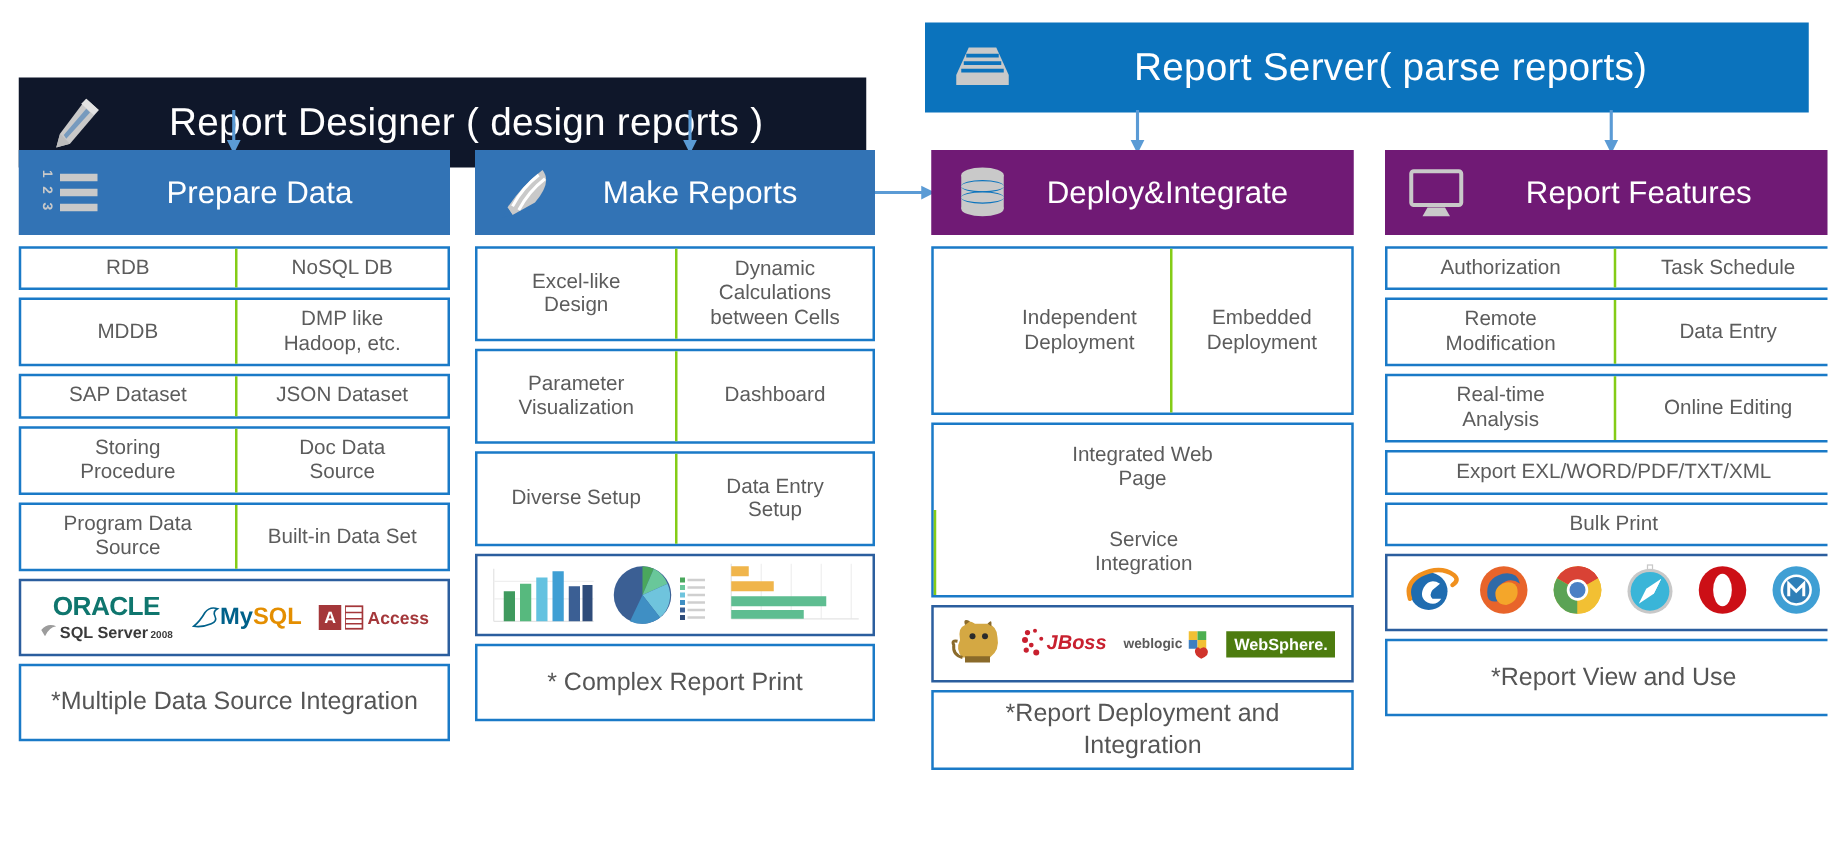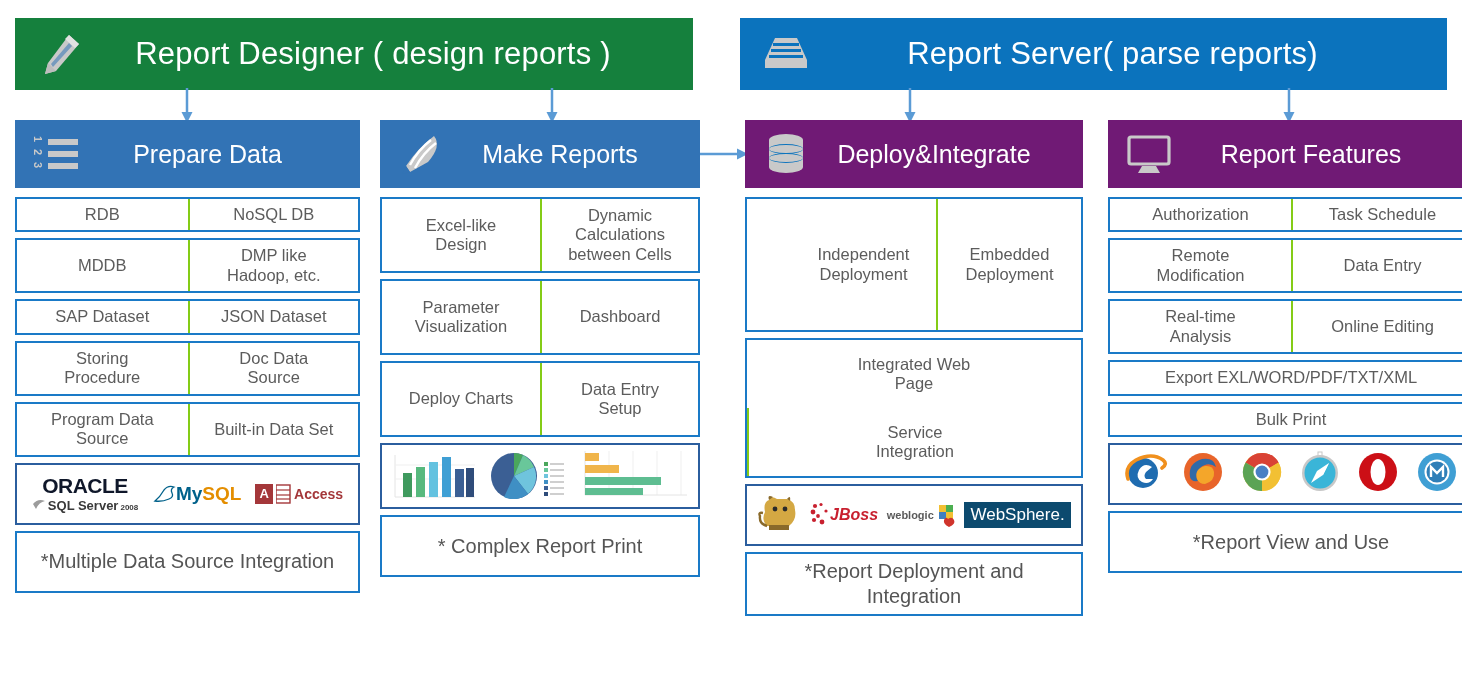--- a/index.html
+++ b/index.html
@@ -11,21 +11,21 @@
     overflow:hidden;
   }
   .page{position:relative;width:1462px;height:680px;}
 
   
   .top-bar{
     position:absolute;top:18px;height:72px;
     display:flex;align-items:center;
     color:#ffffff;
   }
-  .top-bar.designer{left:15px;width:678px;background:#15803d;}
+  .top-bar.designer{left:15px;width:678px;background:#0f172a;margin-top:44px;}
   .top-bar.server{left:740px;width:707px;background:#0b73bd;}
   .top-bar .ticon{
     width:64px;margin-left:14px;display:flex;align-items:center;justify-content:center;
     flex:0 0 auto;
   }
   .top-bar .ttitle{
     flex:1 1 auto;text-align:center;font-size:31px;letter-spacing:.2px;
     padding-right:40px;white-space:nowrap;
   }
 
@@ -70,35 +70,35 @@
     box-sizing:border-box;margin-bottom:6px;overflow:hidden;
   }
   .footer-box{
     border:2px solid #1a7ac7;background:#fff;box-sizing:border-box;
     display:flex;align-items:center;justify-content:center;text-align:center;
     font-size:20px;line-height:1.25;color:#555;padding:6px 8px;
   }
 
   
   .oracle-stack{display:flex;flex-direction:column;align-items:center;line-height:1;}
-  .oracle-word{color:#0f172a;font-weight:bold;font-size:21px;letter-spacing:-.5px;}
+  .oracle-word{color:#0f766e;font-weight:bold;font-size:21px;letter-spacing:-.5px;}
   .sqlsrv{display:flex;align-items:baseline;gap:2px;font-size:13px;font-weight:bold;color:#3a3a3a;margin-top:2px;}
   .sqlsrv .yr{font-size:8px;}
   .mysql{display:flex;align-items:center;font-weight:bold;font-size:19px;}
   .mysql .my{color:#00618a;}
   .mysql .sql{color:#e48e00;}
   .access-logo{display:flex;align-items:center;gap:3px;}
   .access-sq{width:18px;height:20px;background:#a4373a;color:#fff;font-weight:bold;font-size:13px;
              display:flex;align-items:center;justify-content:center;}
   .access-txt{color:#a4373a;font-weight:bold;font-size:14px;}
 
   
   .jboss{color:#c8202f;font-weight:bold;font-size:16px;font-style:italic;}
   .weblogic{font-size:11px;font-weight:bold;}
-  .websphere{background:#0c4a6e;color:#fff;font-weight:normal;font-size:17px;padding:3px 6px;}
+  .websphere{background:#4d7c0f;color:#fff;font-weight:bold;font-size:13px;padding:3px 6px;}
 
   .mini-chart{display:flex;align-items:center;}
 </style>
 </head>
 <body>
 
 <div class="page">
 
   <div class="top-bar designer">
     <span class="ticon">
@@ -240,21 +240,21 @@
 
     <div class="row" style="height:76px;">
       <div class="cell">Excel-like<br>Design</div>
       <div class="cell">Dynamic<br>Calculations<br>between Cells</div>
     </div>
     <div class="row" style="height:76px;">
       <div class="cell">Parameter<br>Visualization</div>
       <div class="cell">Dashboard</div>
     </div>
     <div class="row" style="height:76px;">
-      <div class="cell">Deploy Charts</div>
+      <div class="cell">Diverse Setup</div>
       <div class="cell">Data Entry<br>Setup</div>
     </div>
 
     <div class="logo-band" style="height:66px;padding:0 3px;">
       <span class="mini-chart">
         <svg width="92" height="58" viewBox="0 0 92 58">
           <rect x="0" y="0" width="92" height="58" fill="#fff"></rect>
           <line x1="8" y1="8" x2="8" y2="50" stroke="#e4e4e4"></line>
             <line x1="8" y1="50" x2="88" y2="50" stroke="#e4e4e4"></line>
           <line x1="8" y1="18" x2="88" y2="18" stroke="#efefef"></line>

